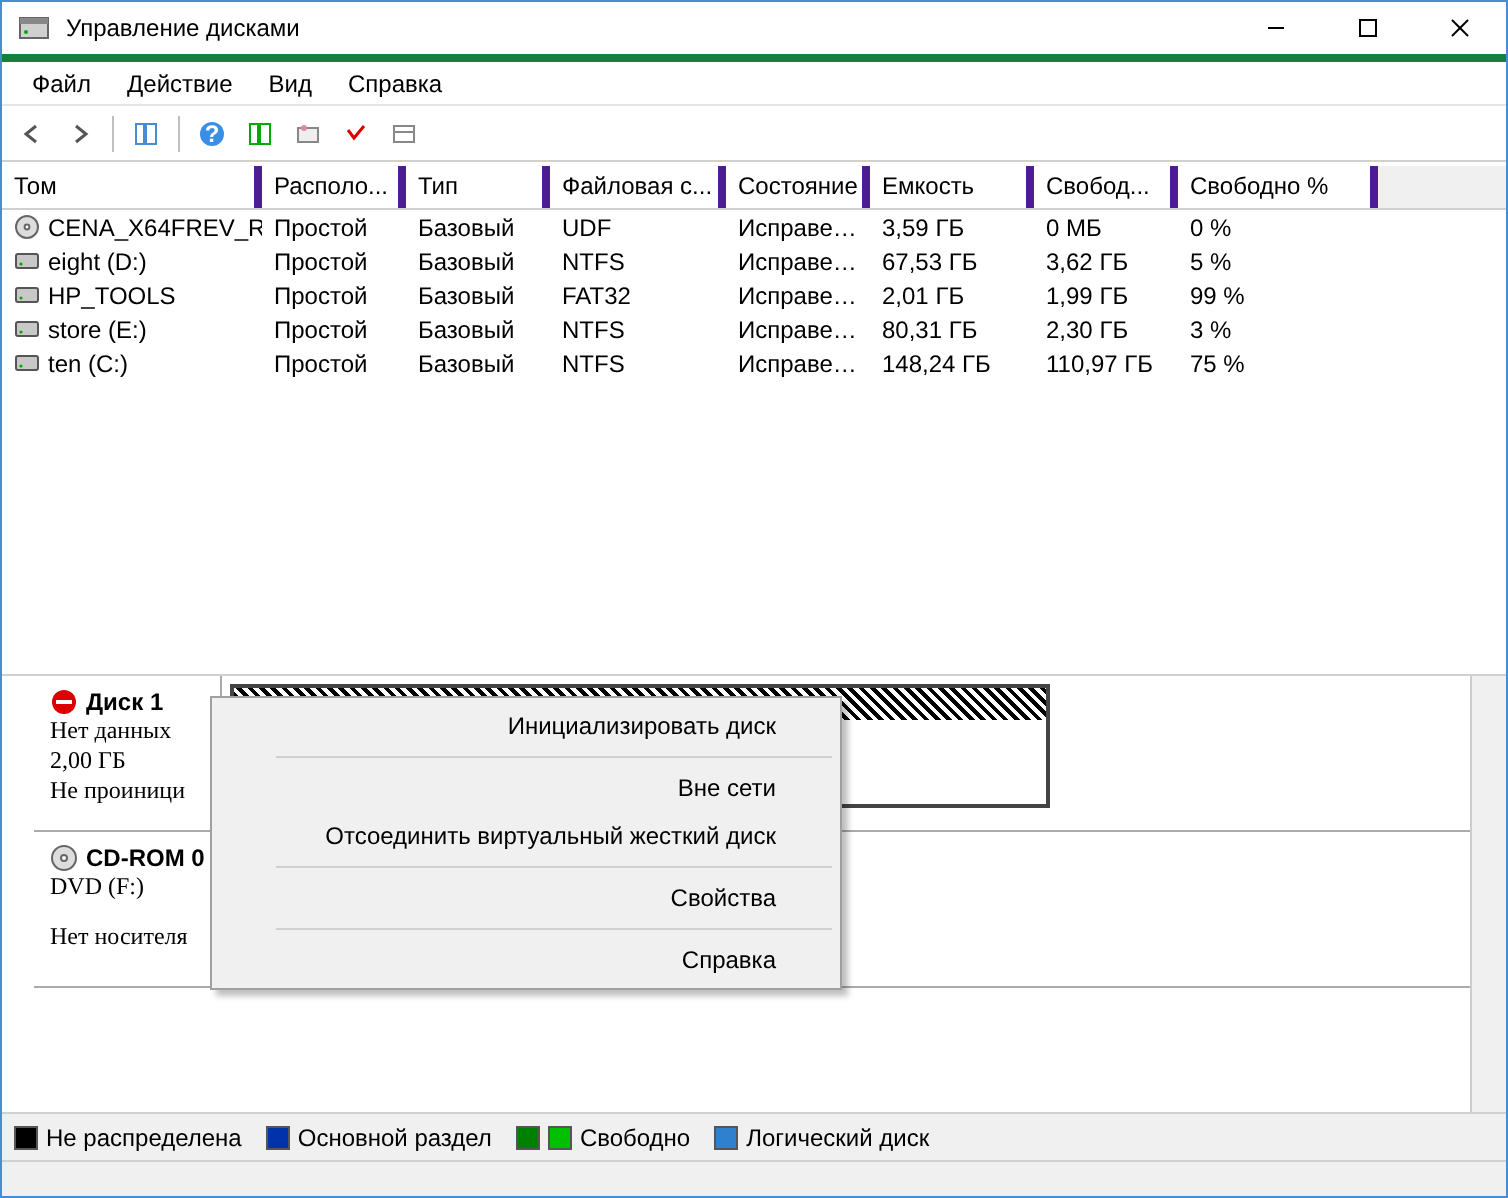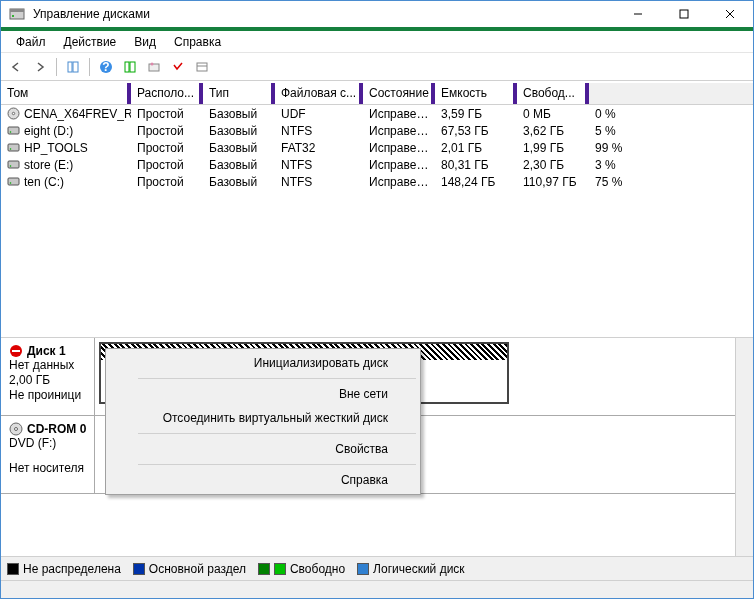--- a/index.html
+++ b/index.html
@@ -16,26 +16,26 @@
 .toolbar .sep { width: 1px; height: 18px; background: #c0c0c0; margin: 0 3px; }
 .content { position: absolute; top: 82px; left: 0; right: 0; bottom: 0; display: flex; flex-direction: column; }
 .vol-pane { height: 255px; overflow: hidden; border-bottom: 1px solid #d0d0d0; }
 .vol-header { height: 22px; display: flex; background: #f0f0f0; border-bottom: 1px solid #d0d0d0; }
 .vol-header .col { border-right: 4px solid #4c1d95; padding: 3px 6px; white-space: nowrap; overflow: hidden; background: #fff; }
 .vol-rows { background: #fff; }
 .vol-row { height: 17px; display: flex; align-items: center; }
 .vol-row .cell { padding: 1px 6px; white-space: nowrap; overflow: hidden; text-overflow: ellipsis; }
 .vol-row .cell.first { display: flex; align-items: center; gap: 4px; }
 .disk-icon { width: 13px; height: 13px; display: inline-block; }
-.graph-pane { flex: 1; overflow: hidden; position: relative; background: #fff; border-right: 17px solid #f0f0f0; }
+.graph-pane { flex: 1; overflow: hidden; position: relative; background: #fff; border-right: 17px solid #f0f0f0; padding-left: 16px; }
 .graph-pane::after { content: ""; position: absolute; right: -17px; top: 0; bottom: 0; width: 17px; background: #f0f0f0; border-left: 1px solid #cdcdcd; }
 .disk-block { display: flex; border-bottom: 1px solid #aaa; }
 .disk-label { width: 94px; padding: 6px 4px 6px 8px; border-right: 1px solid #aaa; background: #fff; }
 .disk-label .dname { font-weight: bold; display: flex; align-items: center; gap: 4px; }
-.disk-label .dline { margin-top: 0; line-height: 15px; }
+.disk-label .dline { margin-top: 0; line-height: 15px; font-family: Liberation Serif, serif; }
 .disk-parts { flex: 1; display: flex; padding: 4px; gap: 0; }
 .part-box { border: 1px solid #444; position: relative; }
 .legend { height: 24px; display: flex; align-items: center; padding: 0 6px; gap: 4px; border-top: 1px solid #d0d0d0; background: #f0f0f0; position: absolute; left: 0; right: 0; bottom: 18px; }
 .legend .sw { width: 12px; height: 12px; border: 1px solid #555; }
 .legend .lbl { margin-right: 8px; }
 .statusbar { position: absolute; left: 0; right: 0; bottom: 0; height: 18px; background: #f0f0f0; border-top: 1px solid #d0d0d0; }
 .ctx-menu { position: absolute; left: 104px; top: 347px; width: 316px; background: #f0f0f0; border: 1px solid #a0a0a0; box-shadow: 3px 3px 3px rgba(0,0,0,0.25); padding: 2px; z-index: 100; text-align: right; }
 .ctx-menu .ctx-item { padding: 5px 30px 5px 34px; cursor: default; position: relative; }
 .ctx-menu .ctx-sep { height: 1px; background: #d0d0d0; margin: 3px 2px 3px 30px; }
 .c-vol { width: 130px; }
@@ -143,20 +143,21 @@
 
   <div class="vol-pane">
     <div class="vol-header">
       <div class="col c-vol">Том</div>
       <div class="col c-layout">Располо...</div>
       <div class="col c-type">Тип</div>
       <div class="col c-fs">Файловая с...</div>
       <div class="col c-status">Состояние</div>
       <div class="col c-cap">Емкость</div>
       <div class="col c-free">Свобод...</div>
+      <div class="col c-freep">Свободно %</div>
     </div>
     <div class="vol-rows" id="vol-rows">
         <div class="vol-row">
           <div class="cell first c-vol">
             <span class="disk-icon"><svg width="13" height="13" viewBox="0 0 13 13">
                 <circle cx="6.5" cy="6.5" r="5.5" fill="#ddd" stroke="#666"></circle>
                 <circle cx="6.5" cy="6.5" r="1.2" fill="#fff" stroke="#666"></circle>
               </svg></span>
             <span>CENA_X64FREV_R...</span>
           </div>

